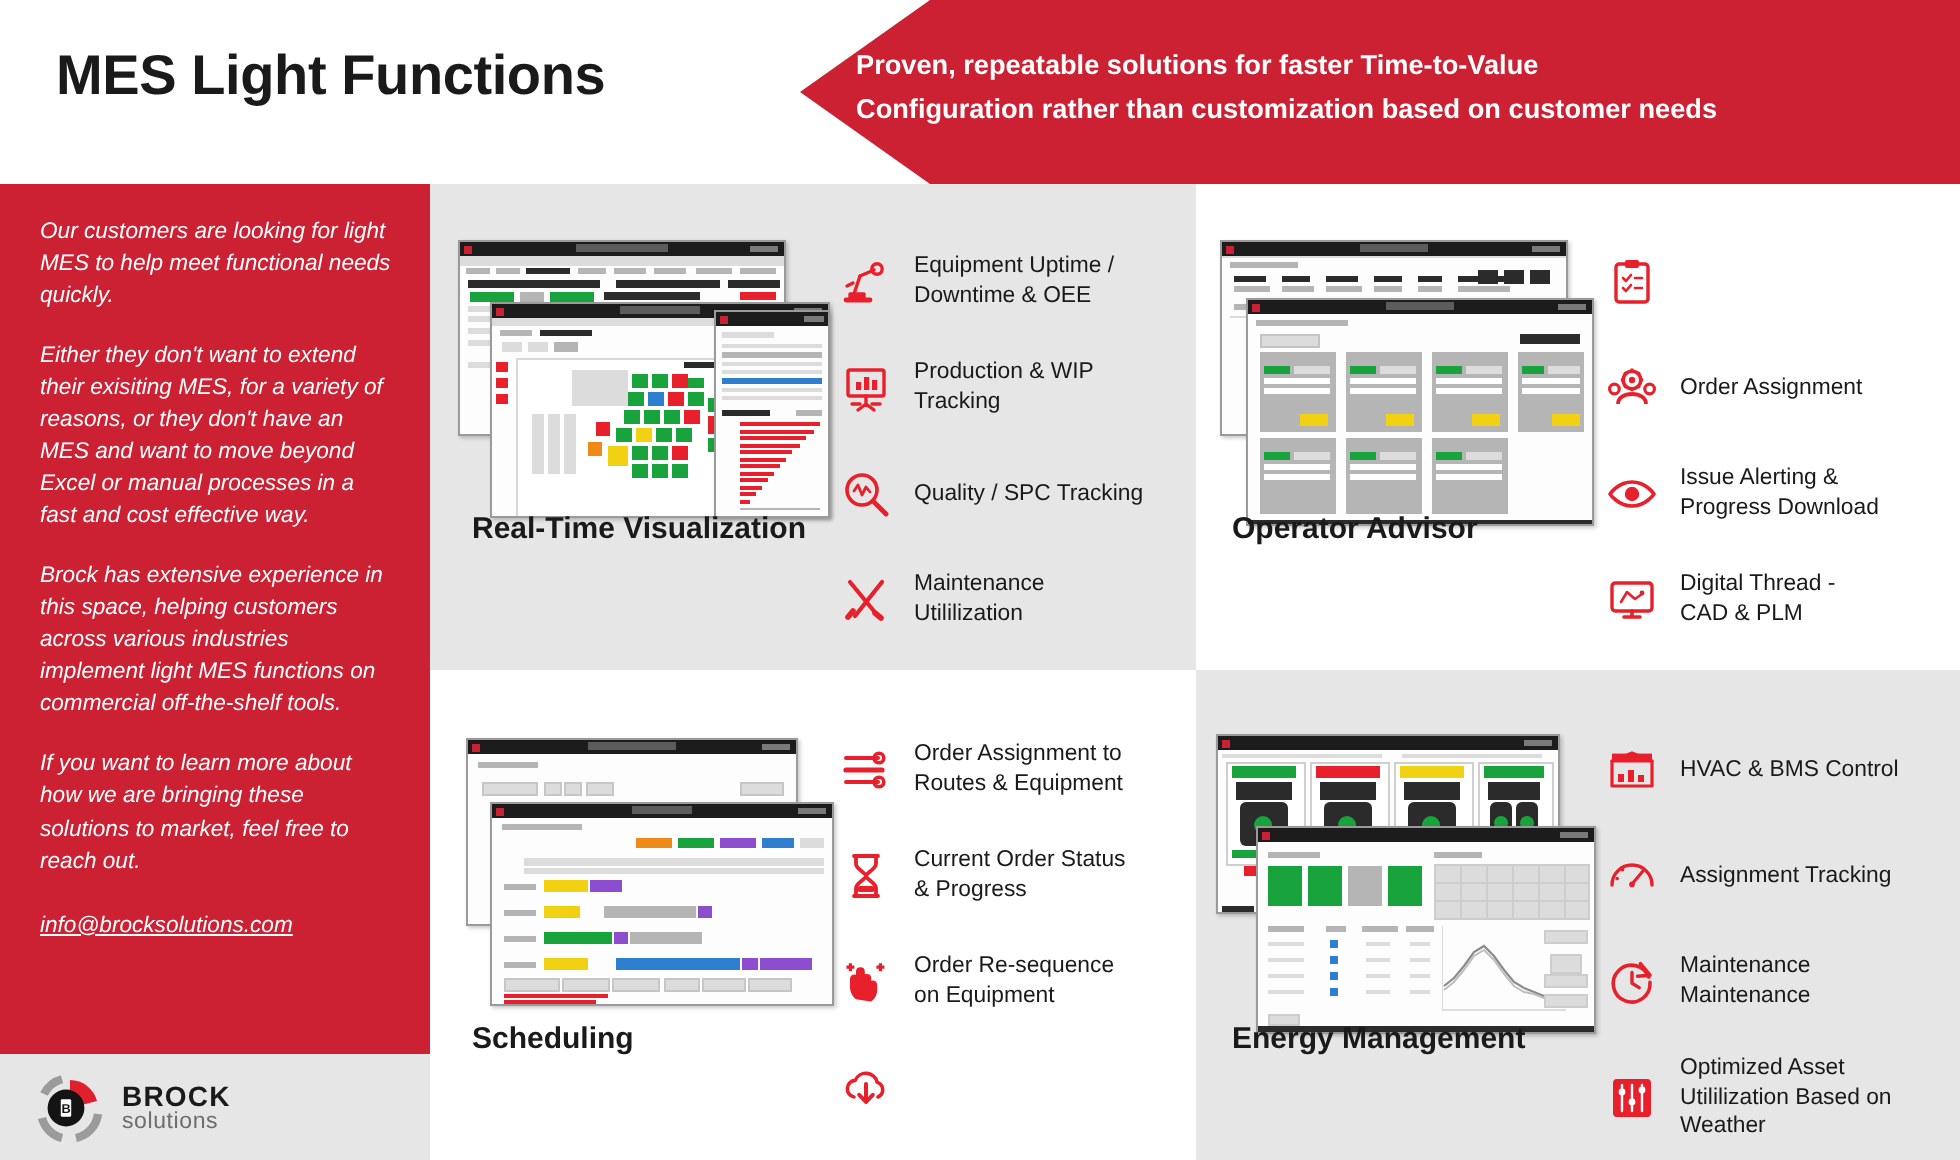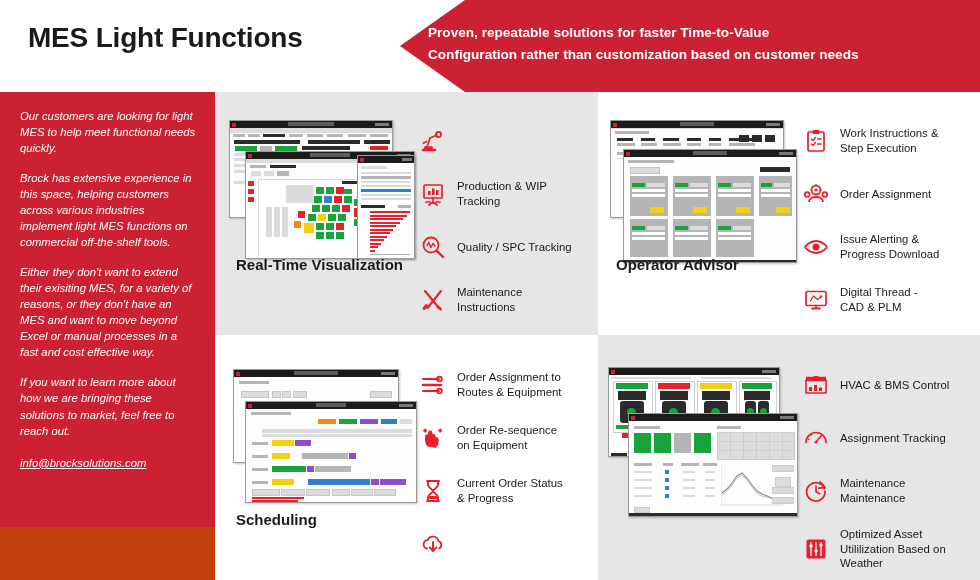--- a/index.html
+++ b/index.html
@@ -3,21 +3,21 @@
 <meta charset="utf-8">
 <style>
   html,body{margin:0;padding:0;}
   body{
     width:980px;height:580px;
     background:#ffffff;
     font-family:"Liberation Sans", sans-serif;
     overflow:hidden;
     position:relative;
   }
-  .page{position:relative;width:980px;height:580px;background:#c2410c;}
+  .page{position:relative;width:980px;height:580px;background:#0369a1;}
 
   
   .header{position:absolute;left:0;top:0;width:980px;height:92px;background:#ffffff;}
   .header-red{
     position:absolute;right:0;top:0;width:580px;height:92px;
     background:#cc2033;
     clip-path:polygon(65px 0, 580px 0, 580px 92px, 65px 92px, 0 46px);
   }
   .header-title{
     position:absolute;left:28px;top:22px;
@@ -123,27 +123,46 @@
     <div class="header-title">MES Light Functions</div>
     <div class="header-sub">
       <div>Proven, repeatable solutions for faster Time-to-Value</div>
       <div>Configuration rather than customization based on customer needs</div>
     </div>
   </div>
 
   <div class="sidebar">
     <div class="sidebar-inner">
       <p>Our customers are looking for light MES to help meet functional needs quickly.</p>
+      <p>Either they don't want to extend their exisiting MES, for a variety of reasons, or they don't have an MES and want to move beyond Excel or manual processes in a fast and cost effective way.</p>
       <p>Brock has extensive experience in this space, helping customers across various industries implement light MES functions on commercial off-the-shelf tools.</p>
-      <p>Either they don't want to extend their exisiting MES, for a variety of reasons, or they don't have an MES and want to move beyond Excel or manual processes in a fast and cost effective way.</p>
       <p>If you want to learn more about how we are bringing these solutions to market, feel free to reach out.</p>
       <a class="email" href="#">info@brocksolutions.com</a>
     </div>
   </div>
 
+  <div class="logo-band">
+    <div class="logo-wrap">
+      <div class="logo-mark">
+        <svg width="34" height="34" viewBox="0 0 34 34">
+          <path d="M3 22 A14 14 0 0 0 13 32" stroke="#9b9b9b" stroke-width="4.2" fill="none" stroke-linecap="butt"></path>
+          <path d="M31 20 A14 14 0 0 1 20 32" stroke="#9b9b9b" stroke-width="4.2" fill="none" stroke-linecap="butt"></path>
+          <path d="M4 10 A14 14 0 0 1 13 2.6" stroke="#9b9b9b" stroke-width="4.2" fill="none" stroke-linecap="butt"></path>
+          <path d="M17 3 A14 14 0 0 1 30.5 13.5 L17 17 Z" fill="#e1202e"></path>
+          <circle cx="15" cy="17" r="9.2" fill="#141414"></circle>
+          <rect x="12.4" y="12.6" width="5.2" height="8.8" rx="0.7" fill="#ffffff"></rect>
+          <text x="15" y="19.3" font-size="6.4" font-weight="bold" fill="#141414" text-anchor="middle" font-family="Liberation Sans, sans-serif">B</text>
+        </svg>
+      </div>
+      <div class="logo-text">
+        <div class="l1">BROCK</div>
+        <div class="l2">solutions</div>
+      </div>
+    </div>
+  </div>
 
   <div class="quad q-tl">
 
     <div class="shots">
 
       <div class="win" style="left:0;top:0;width:162px;height:96px;">
         <div class="tb">
             <div class="tbl"></div>
             <div class="tbt" style="width:46px;"></div>
             <div class="tbr"></div>
@@ -275,20 +294,24 @@
         <span class="feat-ic">
           <svg width="26" height="26" viewBox="0 0 26 26" fill="none" stroke="#e8202b" stroke-width="1.7" stroke-linecap="round" stroke-linejoin="round">
             <path d="M3 22h12" stroke-width="2.4"></path>
             <path d="M5 22v-3h7v3" fill="#e8202b"></path>
             <path d="M7 19l3-9"></path>
               <path d="M10 10l7-3"></path>
             <circle cx="18.5" cy="6.5" r="2.6"></circle>
             <path d="M6.5 13.5l-3 1.5"></path>
           </svg>
         </span>
+        <span class="feat-tx">
+          <span>Equipment Uptime /</span><br>
+          <span>Downtime &amp; OEE</span>
+        </span>
       </div>
       <div class="feat">
         <span class="feat-ic">
           <svg width="26" height="26" viewBox="0 0 26 26" fill="none" stroke="#e8202b" stroke-width="1.7" stroke-linecap="round" stroke-linejoin="round">
             <rect x="4" y="4" width="18" height="13" rx="1"></rect>
             <rect x="8" y="10" width="2.6" height="4" fill="#e8202b" stroke="none"></rect>
             <rect x="12" y="7.5" width="2.6" height="6.5" fill="#e8202b" stroke="none"></rect>
             <rect x="16" y="9" width="2.6" height="5" fill="#e8202b" stroke="none"></rect>
             <path d="M13 17v4M13 21l-4 3M13 21l4 3M10 21H6M16 21h4"></path>
           </svg>
@@ -314,21 +337,21 @@
         <span class="feat-ic">
           <svg width="26" height="26" viewBox="0 0 26 26" fill="none" stroke="#e8202b" stroke-width="2.1" stroke-linecap="round" stroke-linejoin="round">
             <path d="M5 4l14 17"></path>
             <path d="M21 4L7.5 21"></path>
             <path d="M17.5 19.5l3 2.5" stroke-width="2.8"></path>
             <path d="M6.5 18.5l-2.5 3" stroke-width="2.8"></path>
           </svg>
         </span>
         <span class="feat-tx">
           <span>Maintenance</span><br>
-          <span>Instructions</span>
+          <span>Utililization</span>
         </span>
       </div>
     </div>
   </div>
 
   <div class="quad q-tr">
 
     <div class="shots">
       <div class="win" style="left:0;top:0;width:172px;height:96px;">
         <div class="tb">
@@ -427,24 +450,20 @@
       <div class="feat">
         <span class="feat-ic">
           <svg width="26" height="26" viewBox="0 0 26 26" fill="none" stroke="#e8202b" stroke-width="1.7" stroke-linecap="round" stroke-linejoin="round">
             <rect x="5" y="4" width="16" height="19" rx="1.6"></rect>
             <rect x="9.5" y="2" width="7" height="4" rx="1" fill="#e8202b" stroke="none"></rect>
             <path d="M8.5 11l1.5 1.5 2.5-3" stroke-width="1.3"></path>
             <path d="M14.5 11h3.5" stroke-width="1.3"></path>
             <path d="M8.5 16l1.5 1.5 2.5-3" stroke-width="1.3"></path>
             <path d="M14.5 16h3.5" stroke-width="1.3"></path>
           </svg>
-        </span>
-        <span class="feat-tx">
-          <span>Work Instructions &amp;</span><br>
-          <span>Step Execution</span>
         </span>
       </div>
       <div class="feat">
         <span class="feat-ic">
           <svg width="26" height="26" viewBox="0 0 26 26" fill="#e8202b" stroke="#e8202b" stroke-width="1.3" stroke-linejoin="round">
             <circle cx="13" cy="9" r="4.4" fill="none" stroke-width="1.8"></circle>
             <circle cx="13" cy="9" r="1.6" fill="#e8202b" stroke="none"></circle>
             <path d="M13 3.2v1.6M13 13.2v1.4M7.4 9H9M17 9h1.6M9.1 5.1l1.1 1.1M15.8 11.8l1.1 1.1M16.9 5.1l-1.1 1.1M10.2 11.8l-1.1 1.1" stroke-width="1.5" fill="none"></path>
             <path d="M6 21c0-3.2 3.1-5 7-5s7 1.8 7 5" fill="none" stroke-width="1.9"></path>
             <circle cx="4.2" cy="13.5" r="2.4" fill="none" stroke-width="1.6"></circle>
@@ -558,43 +577,43 @@
             <circle cx="19.5" cy="19" r="2.4"></circle>
           </svg>
         </span>
         <span class="feat-tx">
           <span>Order Assignment to</span><br>
           <span>Routes &amp; Equipment</span>
         </span>
       </div>
       <div class="feat">
         <span class="feat-ic">
-          <svg width="26" height="26" viewBox="0 0 26 26" fill="#e8202b" stroke="#e8202b" stroke-width="1.2" stroke-linejoin="round">
-            <path d="M8 21c-1.6-1.6-2.4-3.4-2.4-5.4v-4.2c0-.8.7-1.5 1.5-1.5s1.5.7 1.5 1.5v-3.6c0-.9.7-1.6 1.6-1.6s1.6.7 1.6 1.6v3.4c0-.9.7-1.6 1.6-1.6s1.6.7 1.6 1.6v3.2c0-.8.7-1.5 1.5-1.5s1.5.7 1.5 1.5V17c0 2.2-1 4-2.6 5.2z"></path>
-            <path d="M5.2 3.6v4M3.2 5.6h4" stroke-width="1.6" fill="none"></path>
-            <path d="M20.2 3.6v4M18.2 5.6h4" stroke-width="1.6" fill="none"></path>
-          </svg>
-        </span>
-        <span class="feat-tx">
-          <span>Order Re-sequence</span><br>
-          <span>on Equipment</span>
-        </span>
-      </div>
-      <div class="feat">
-        <span class="feat-ic">
           <svg width="26" height="26" viewBox="0 0 26 26" fill="none" stroke="#e8202b" stroke-width="1.9" stroke-linecap="round" stroke-linejoin="round">
             <path d="M7 3h12M7 23h12"></path>
             <path d="M8 3.5v3.5c0 2.5 5 4.5 5 6s-5 3.5-5 6v3.5"></path>
             <path d="M18 3.5v3.5c0 2.5-5 4.5-5 6s5 3.5 5 6v3.5"></path>
             <path d="M10 19.5h6" stroke-width="3"></path>
           </svg>
         </span>
         <span class="feat-tx">
           <span>Current Order Status</span><br>
           <span>&amp; Progress</span>
+        </span>
+      </div>
+      <div class="feat">
+        <span class="feat-ic">
+          <svg width="26" height="26" viewBox="0 0 26 26" fill="#e8202b" stroke="#e8202b" stroke-width="1.2" stroke-linejoin="round">
+            <path d="M8 21c-1.6-1.6-2.4-3.4-2.4-5.4v-4.2c0-.8.7-1.5 1.5-1.5s1.5.7 1.5 1.5v-3.6c0-.9.7-1.6 1.6-1.6s1.6.7 1.6 1.6v3.4c0-.9.7-1.6 1.6-1.6s1.6.7 1.6 1.6v3.2c0-.8.7-1.5 1.5-1.5s1.5.7 1.5 1.5V17c0 2.2-1 4-2.6 5.2z"></path>
+            <path d="M5.2 3.6v4M3.2 5.6h4" stroke-width="1.6" fill="none"></path>
+            <path d="M20.2 3.6v4M18.2 5.6h4" stroke-width="1.6" fill="none"></path>
+          </svg>
+        </span>
+        <span class="feat-tx">
+          <span>Order Re-sequence</span><br>
+          <span>on Equipment</span>
         </span>
       </div>
       <div class="feat">
         <span class="feat-ic">
           <svg width="26" height="26" viewBox="0 0 26 26" fill="none" stroke="#e8202b" stroke-width="1.8" stroke-linecap="round" stroke-linejoin="round">
             <path d="M7 17.5a4.2 4.2 0 0 1 .6-8.3 5.8 5.8 0 0 1 11 1 3.9 3.9 0 0 1 .4 7.3"></path>
             <path d="M13 11v8.5" stroke-width="2"></path>
             <path d="M9.6 16.4L13 20l3.4-3.6" stroke-width="2"></path>
           </svg>
         </span>
@@ -706,20 +725,21 @@
           </svg>
           <div class="bar lightb" style="left:146px;top:56px;width:14px;height:8px;border:1px solid #cdcdcd;"></div>
           <div class="bar lightb" style="left:143px;top:44px;width:20px;height:5px;border:1px solid #cdcdcd;"></div>
           <div class="bar lightb" style="left:143px;top:66px;width:20px;height:5px;border:1px solid #cdcdcd;"></div>
           <div class="bar lightb" style="left:143px;top:76px;width:20px;height:5px;border:1px solid #cdcdcd;"></div>
           <div class="bar dark" style="left:0;top:92px;width:168px;height:3px;"></div>
         </div>
       </div>
     </div>
 
+    <div class="q-title">Energy Management</div>
 
     <div class="features">
       <div class="feat">
         <span class="feat-ic">
           <svg width="26" height="26" viewBox="0 0 26 26" fill="none" stroke="#e8202b" stroke-width="1.6" stroke-linejoin="round">
             <path d="M3 8.5h20v12.5H3z"></path>
             <path d="M3 8.5l10-4 10 4" stroke-linecap="round"></path>
             <rect x="3" y="4.8" width="20" height="3.2" fill="#e8202b" stroke="none"></rect>
             <rect x="6" y="15" width="3" height="4" fill="#e8202b" stroke="none"></rect>
             <rect x="11" y="13" width="3" height="6" fill="#e8202b" stroke="none"></rect>

